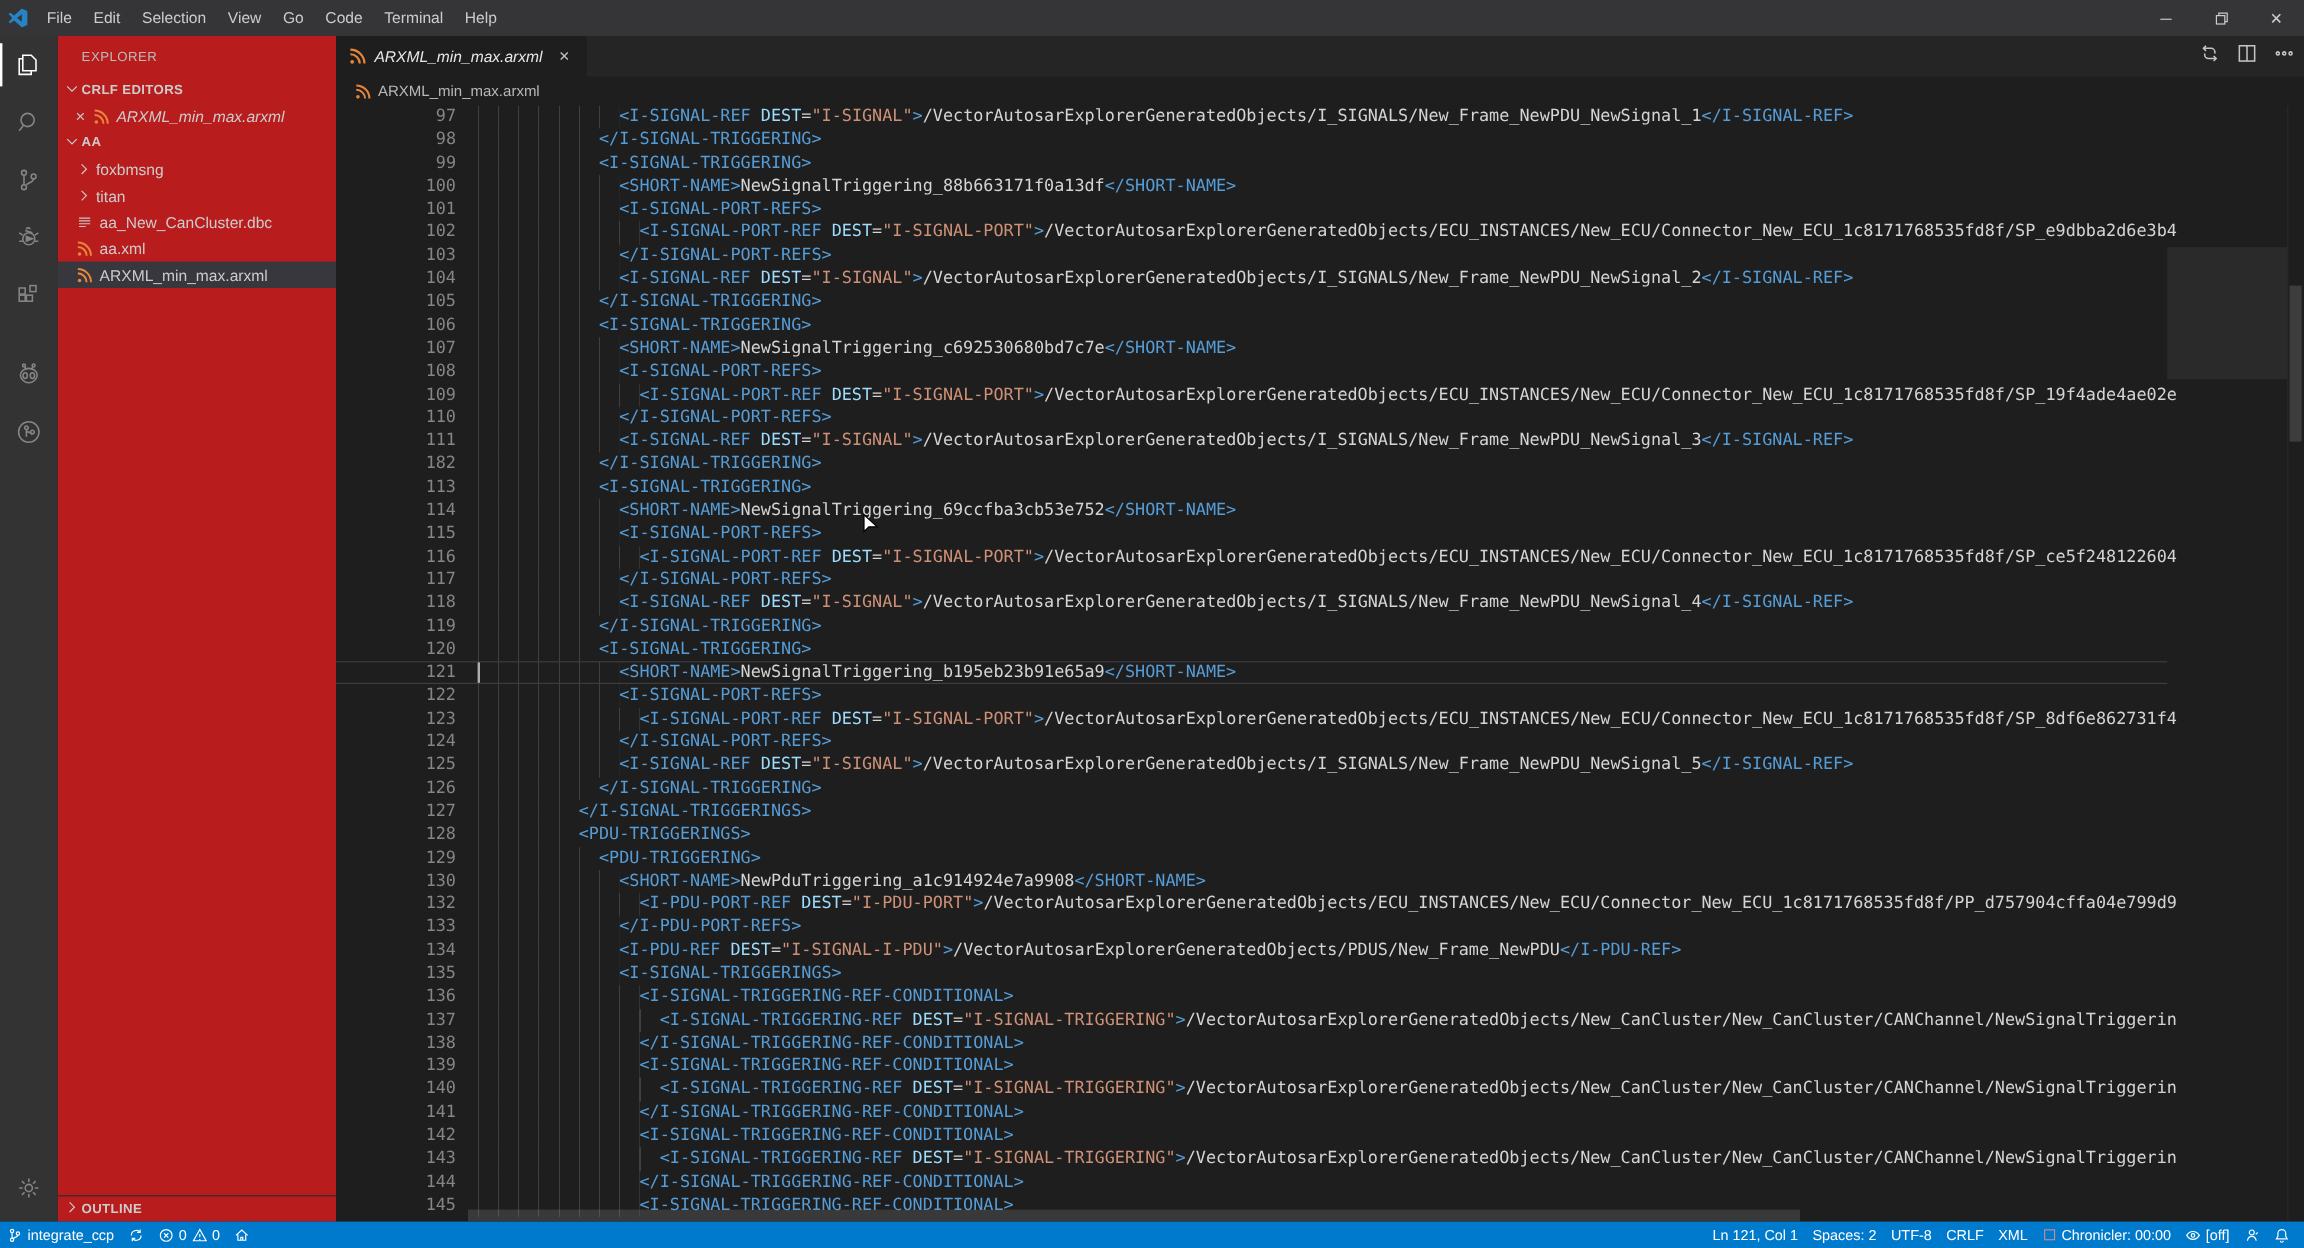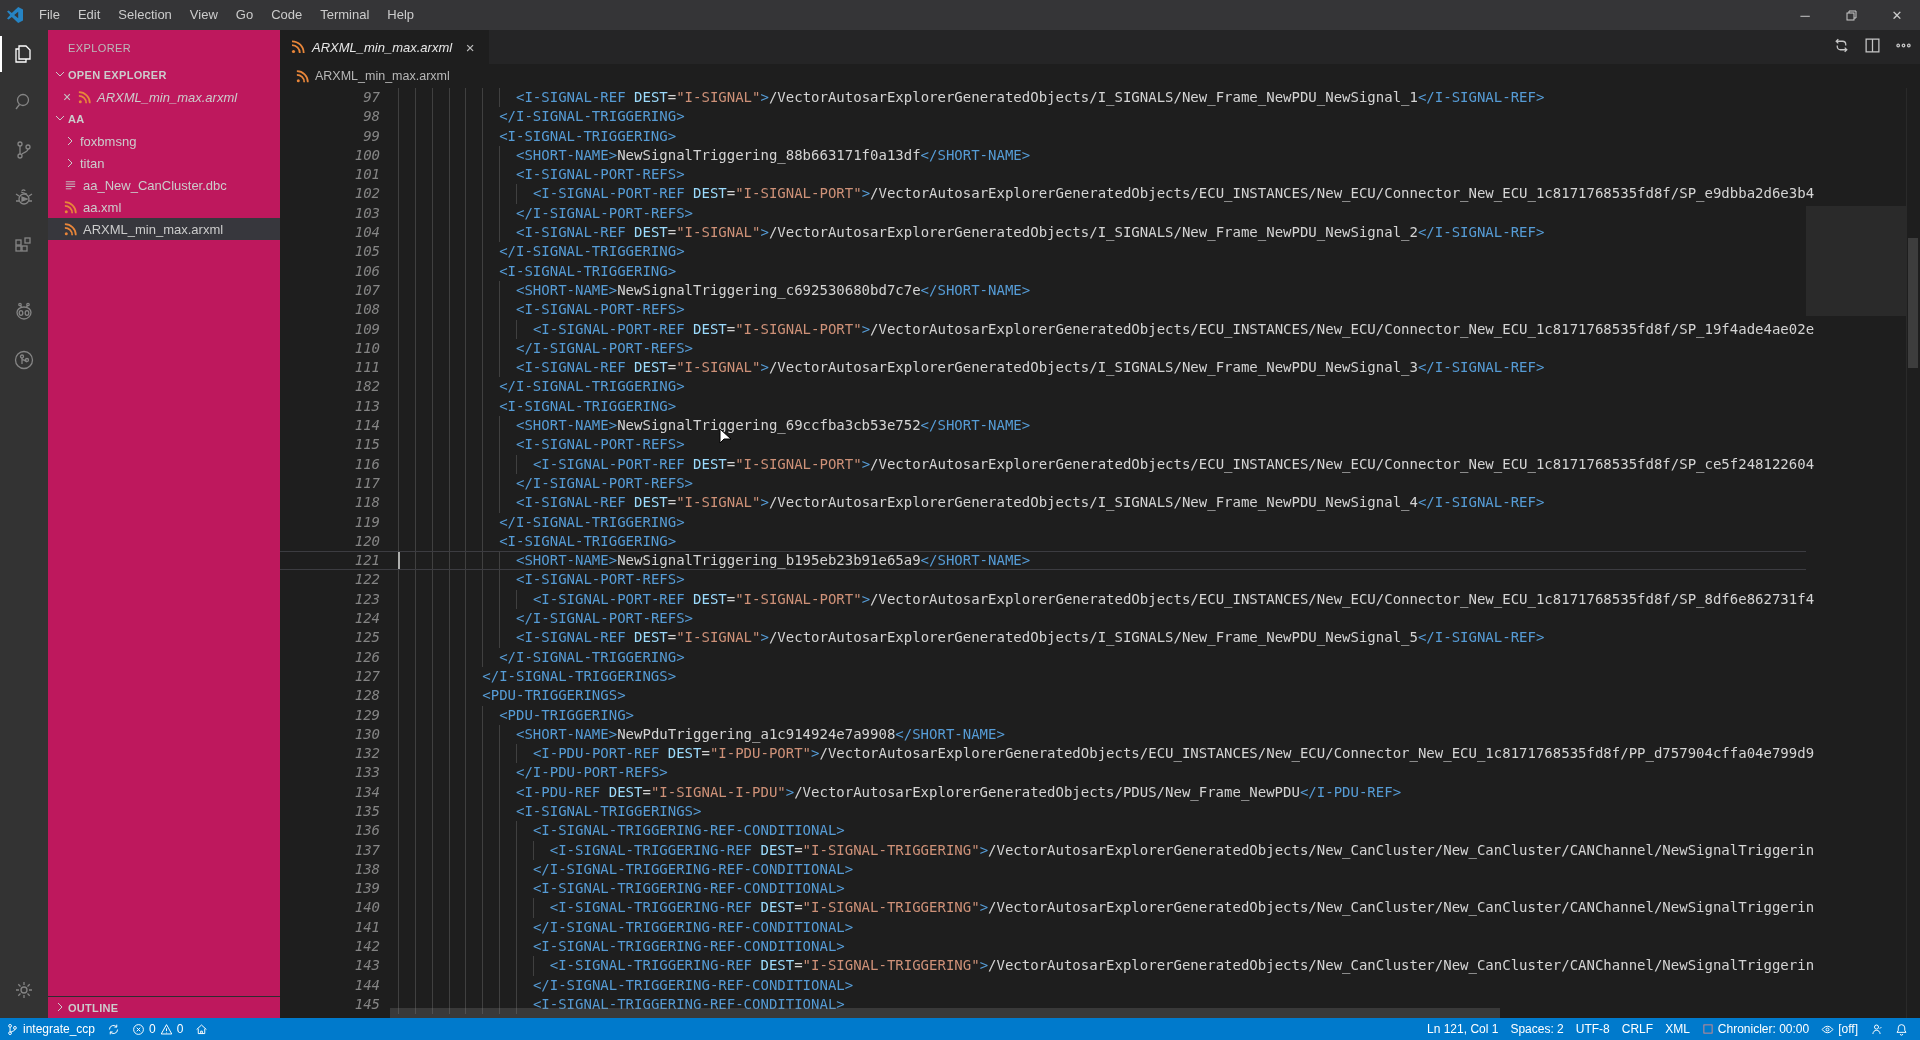--- a/index.html
+++ b/index.html
@@ -19,21 +19,21 @@
   
   #activitybar { position:absolute; left:0; top:30px; bottom:22px; width:48px; background:#333333; z-index:40; }
   .act-icon { width:48px; height:48px; display:flex; align-items:center; justify-content:center; color:#858585; position:relative; }
   .act-icon.active { color:#ffffff; }
   .act-icon.active::before { content:""; position:absolute; left:0; top:6px; bottom:6px; width:2px; background:#ffffff; }
   .act-icon svg { stroke:currentColor; fill:none; stroke-width:1.3; }
   #act-gear { position:absolute; bottom:4px; left:0; }
   .gap-above { margin-top:18px; }
 
   
-  #sidebar { position:absolute; left:48px; top:30px; bottom:22px; width:232px; background:#be185d; color:#cccccc; z-index:30; }
+  #sidebar { position:absolute; left:48px; top:30px; bottom:22px; width:232px; background:#b91c1c; color:#cccccc; z-index:30; }
   #sidebar-title { font-size:11px; color:#bbbbbb; padding:12px 0 10px 20px; letter-spacing:.4px; }
   .section-header { display:flex; align-items:center; height:22px; font-size:11px; font-weight:bold; color:#cccccc; padding-left:4px; letter-spacing:.3px; }
   .section-header svg, .row svg { flex:0 0 auto; }
   .row { display:flex; align-items:center; height:22px; font-size:13px; color:#cccccc; white-space:nowrap; }
   .row.selected { background:#37373d; }
   .row .close-x { width:18px; text-align:center; color:#c5c5c5; font-size:14px; }
   .row .icon16 { width:16px; height:16px; margin-right:5px; display:inline-flex; align-items:center; justify-content:center; }
   .row .chev { width:16px; height:16px; margin:0 2px 0 0; display:inline-flex; align-items:center; justify-content:center; }
   .italic { font-style:italic; }
   #outline-section { position:absolute; left:0; right:0; bottom:0; border-top:1px solid #2d2d30; height:22px; }
@@ -46,21 +46,21 @@
   #tab-close { margin-left:9px; color:#c0c0c0; font-size:15px; width:18px; text-align:center; }
   #editor-actions { position:absolute; right:8px; top:0; height:34px; display:flex; align-items:center; gap:14px; color:#c5c5c5; }
   #editor-actions svg { stroke:currentColor; fill:none; stroke-width:1.2; }
   #breadcrumb { height:24px; display:flex; align-items:center; padding-left:15px; font-size:12.5px; color:#b8b8b8; background:#1e1e1e; }
   #breadcrumb .icon16 { width:15px; height:15px; margin-right:5px; display:inline-flex; }
 
   
   #code-viewport { position:relative; flex:1; overflow:hidden;
     font-family:"DejaVu Sans Mono","Liberation Mono",monospace; font-size:14px; }
   .cline { position:relative; height:19.3px; line-height:19.3px; white-space:pre; }
-  .cline .ln { position:absolute; left:0; width:100px; text-align:right; color:#858585;font-style:italic; }
+  .cline .ln { position:absolute; left:0; width:100px; text-align:right; color:#858585; }
   .cline .ctext { position:absolute; left:118px; display:flex; }
   .ind { display:inline-block; height:19.3px;
     background:repeating-linear-gradient(to right,#404040 0,#404040 1px,transparent 1px,transparent 16.86px); }
   .tk-g { color:#569cd6; } .tk-a { color:#9cdcfe; } .tk-o { color:#d4d4d4; }
   .tk-s { color:#ce9178; } .tk-x { color:#d4d4d4; }
   .cline.current .cur-border { position:absolute; left:0; right:114px; top:0; bottom:0;
     border-top:1px solid #3c3c41; border-bottom:1px solid #3c3c41; pointer-events:none; }
   .caret { position:absolute; left:118px; top:1px; width:2px; height:17px; background:#aeafad; }
 
   
@@ -162,21 +162,21 @@
       </svg>
   </div>
 </div>
 
 <div id="sidebar">
   <div id="sidebar-title">EXPLORER</div>
   <div class="section-header">
     <span class="chev"><svg width="16" height="16" viewBox="0 0 16 16" fill="none" stroke="#cccccc">
           <path d="M4 6l4 4 4-4"></path>
         </svg></span>
-    <span>OPEN EXPLORER</span>
+    <span>CRLF EDITORS</span>
   </div>
   <div id="open-editors-list">
       <div class="row" style="padding-left: 10px;">
         <span class="close-x">×</span>
         <span class="icon16">
           <svg width="15" height="15" viewBox="0 0 16 16">
             <circle cx="3.5" cy="12.5" r="1.6" fill="#e8863a"></circle>
             <path d="M2 6.2a7.8 7.8 0 0 1 7.8 7.8M2 2.3A11.7 11.7 0 0 1 13.7 14" stroke="#e8863a" fill="none" stroke-width="1.8"></path>
           </svg>
         </span>

